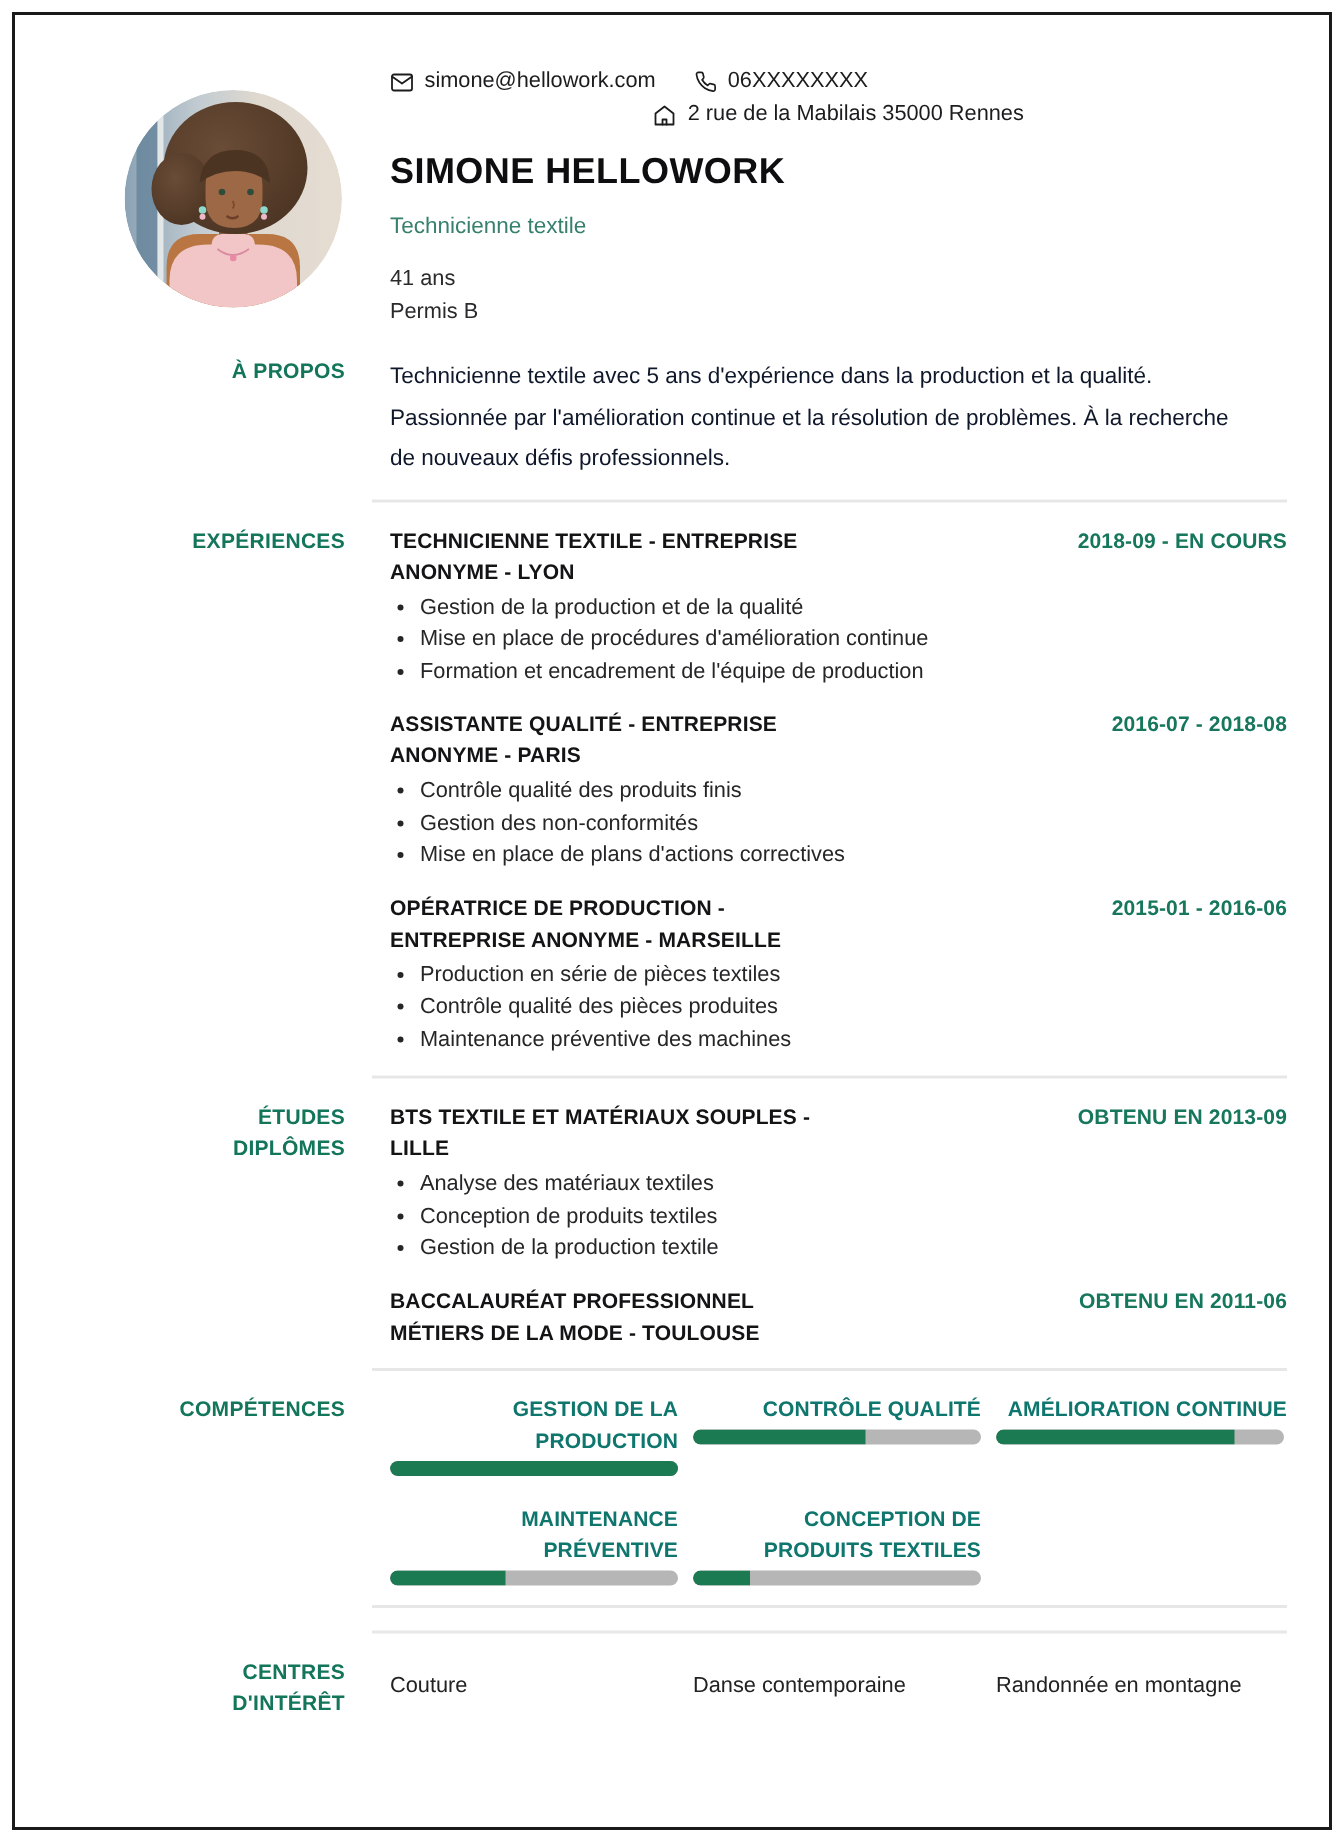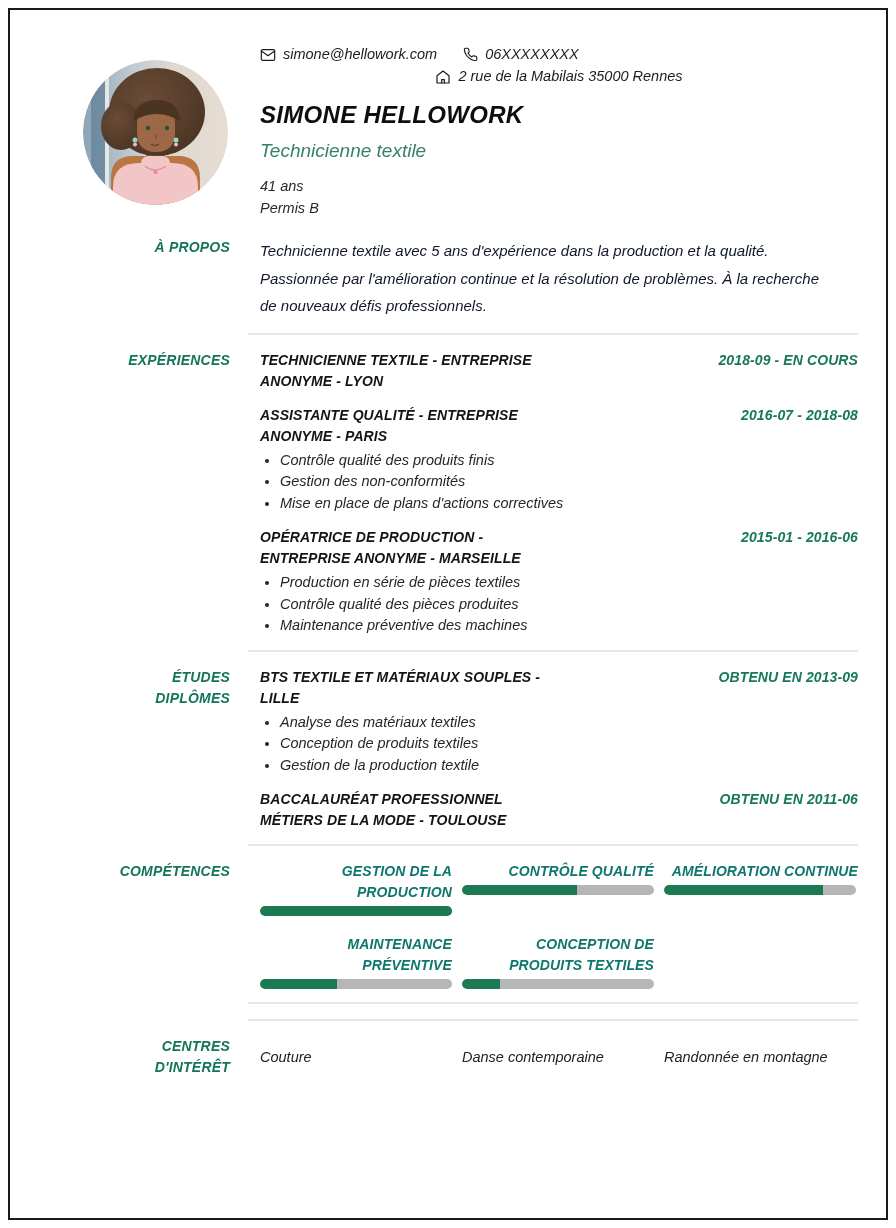--- a/index.html
+++ b/index.html
@@ -2,21 +2,21 @@
 <html><head>
 <meta charset="utf-8">
 <style>
   * { margin:0; padding:0; box-sizing:border-box; }
   html,body { background:#ffffff; }
   body {
     width:896px; height:1228px;
     font-family:"Liberation Sans","DejaVu Sans",sans-serif;
     color:#222;
   }
-  .page { width:896px; height:1228px; padding:8px;font-style:italic; }
+  .page { width:896px; height:1228px; padding:8px; }
   .frame {
     width:100%; height:100%;
     border:2px solid #1a1a1a;
     background:#fff;
     padding-top:34px;
     overflow:hidden;
   }
   .row {
     display:grid;
     grid-template-columns:220px 1fr;
@@ -28,21 +28,21 @@
   .photo-wrap svg { display:block; border-radius:50%; }
   .contact-line { display:flex; align-items:center; gap:26px; }
   .contact-item { display:flex; align-items:center; gap:7px; font-size:14.5px; color:#1c1c1e; line-height:21px; }
   .contact-item svg { flex:0 0 auto; }
   .contact-line + .contact-line { margin-top:1px;justify-content:center; }
   .name {
     margin-top:14px;
     font-size:24px; font-weight:700; letter-spacing:.3px;
     color:#0e0e10; line-height:27px;
   }
-  .job-title { margin-top:13px; font-size:19px; color:#37806e; line-height:20px; }
+  .job-title { margin-top:13px; font-size:15px; color:#37806e; line-height:20px; }
   .info-block { margin-top:15px; font-size:14.5px; color:#2a2a2c; line-height:21.5px; }
   
   .section { margin-top:18px; }
   .sec-label {
     font-size:14px; font-weight:700; color:#13755a;
     text-align:right; line-height:21px; letter-spacing:.2px;
     white-space:pre-line;
   }
   .about-text { font-size:15px; line-height:27.5px; color:#0f172a; max-width:575px; }
   .divider { height:2px; background:#e7e7e7; margin:13px 28px 15px 238px; }
@@ -159,20 +159,25 @@
   <div class="divider"></div>
 
   <div class="row section" style="margin-top:0">
     <div class="sec-label">EXPÉRIENCES</div>
     <div>
       <div class="xp-item">
         <div class="xp-head">
           <div class="xp-title">TECHNICIENNE TEXTILE - ENTREPRISE ANONYME - LYON</div>
           <div class="xp-dates">2018-09 - EN COURS</div>
         </div>
+        <ul class="xp-bullets">
+          <li>Gestion de la production et de la qualité</li>
+          <li>Mise en place de procédures d'amélioration continue</li>
+          <li>Formation et encadrement de l'équipe de production</li>
+        </ul>
       </div>
       <div class="xp-item">
         <div class="xp-head">
           <div class="xp-title">ASSISTANTE QUALITÉ - ENTREPRISE ANONYME - PARIS</div>
           <div class="xp-dates">2016-07 - 2018-08</div>
         </div>
         <ul class="xp-bullets">
           <li>Contrôle qualité des produits finis</li>
           <li>Gestion des non-conformités</li>
           <li>Mise en place de plans d'actions correctives</li>

